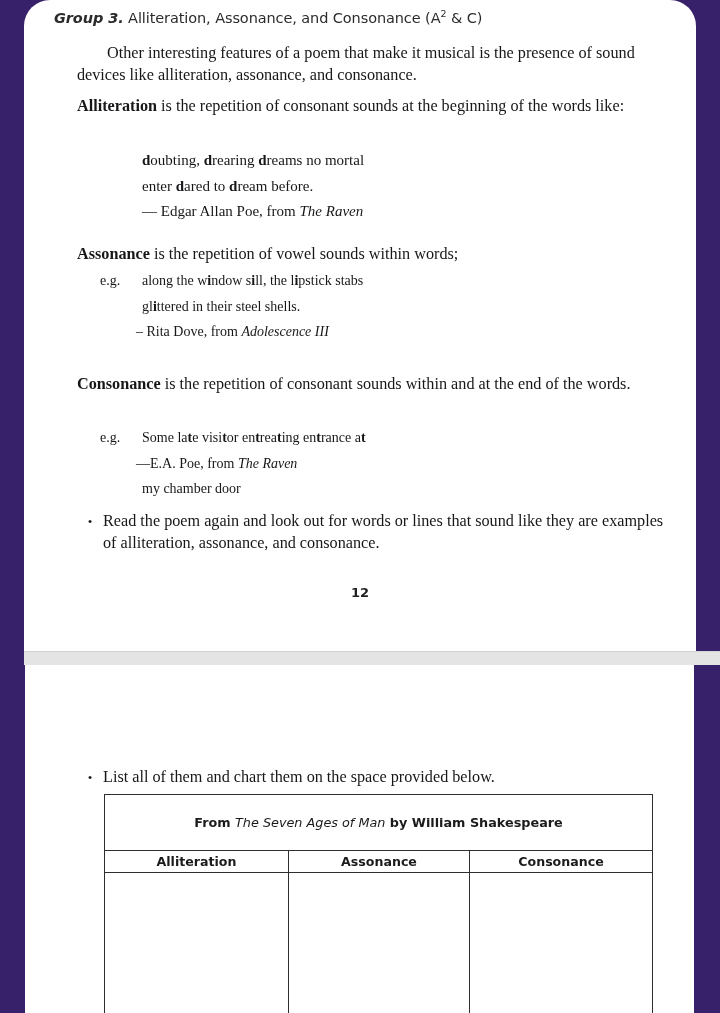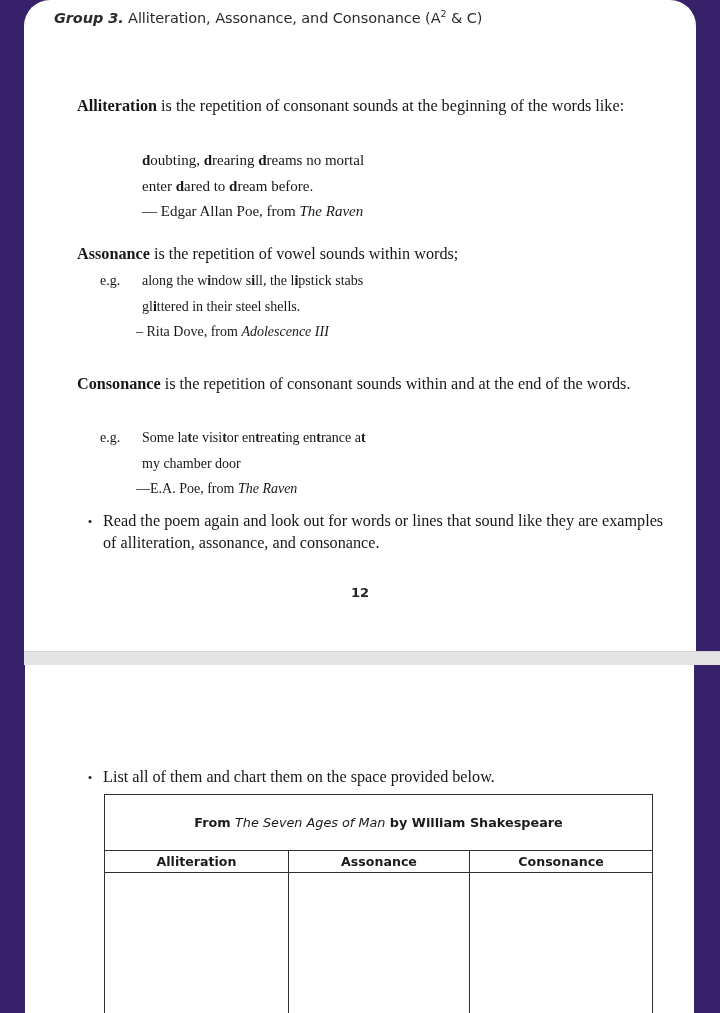--- a/index.html
+++ b/index.html
@@ -107,20 +107,21 @@
 <div id="root">
 
   <div class="page-top">
     <div class="sheet-inner">
 
       <div class="grp-head">
         <b class="gi">Group 3.</b>
         <span>Alliteration, Assonance, and Consonance (A</span><span class="sup">2</span><span> &amp; C)</span>
       </div>
 
+      <div class="body-txt p-intro">Other interesting features of a poem that make it musical is the presence of sound devices like alliteration, assonance, and consonance.</div>
 
       <div class="body-txt p-allit">
         <b>Alliteration</b><span> is the repetition of consonant sounds at the beginning of the words like:</span>
       </div>
 
       <div class="quote q-allit">
         <span><b>d</b>oubting, <b>d</b>rearing <b>d</b>reams no mortal</span><br>
         <span>enter <b>d</b>ared to <b>d</b>ream before.</span><br>
         <span class="q-cite"><span>— Edgar Allan Poe, from </span><i>The Raven</i></span>
       </div>
@@ -134,22 +135,22 @@
         <span class="eg-line">gl<b>i</b>ttered in their steel shells.</span>
         <span class="eg-line cite"><span>– Rita Dove, from </span><i>Adolescence III</i></span>
       </div>
 
       <div class="body-txt p-cons">
         <b>Consonance</b><span> is the repetition of consonant sounds within and at the end of the words.</span>
       </div>
 
       <div class="eg-block eg-cons">
         <span class="eg-lbl">e.g.</span><span>Some la<b>t</b>e visi<b>t</b>or en<b>t</b>rea<b>t</b>ing en<b>t</b>rance a<b>t</b></span>
+        <span class="eg-line cite"><span>—E.A. Poe, from </span><i>The Raven</i></span>
         <span class="eg-line">my chamber door</span>
-        <span class="eg-line cite"><span>—E.A. Poe, from </span><i>The Raven</i></span>
       </div>
 
       <div class="bullet-row b-read">
         <span class="bdot">•</span>
         <span class="btxt">Read the poem again and look out for words or lines that sound like they are examples of alliteration, assonance, and consonance.</span>
       </div>
 
       <div class="pagenum">12</div>
     </div>
   </div>

